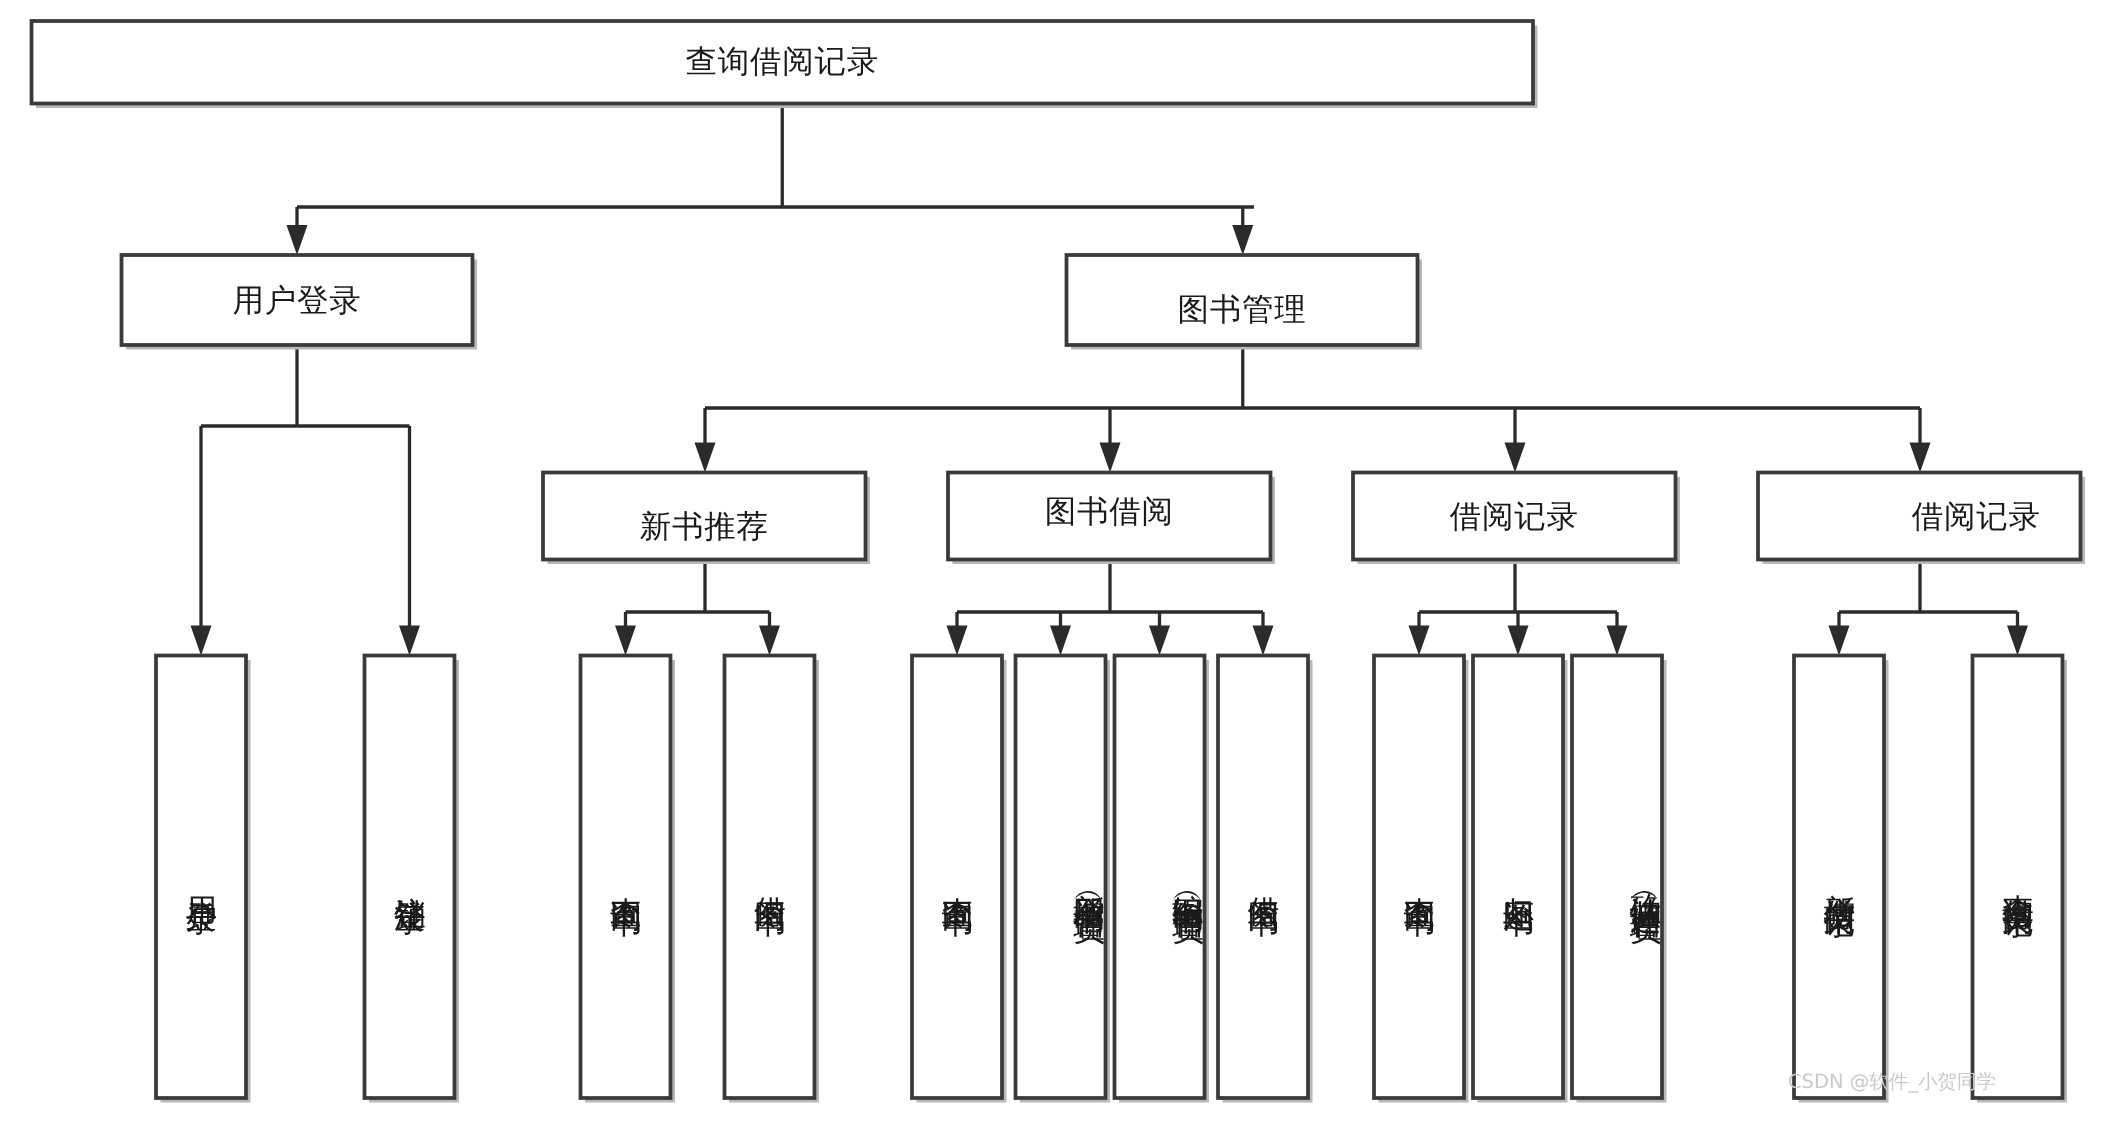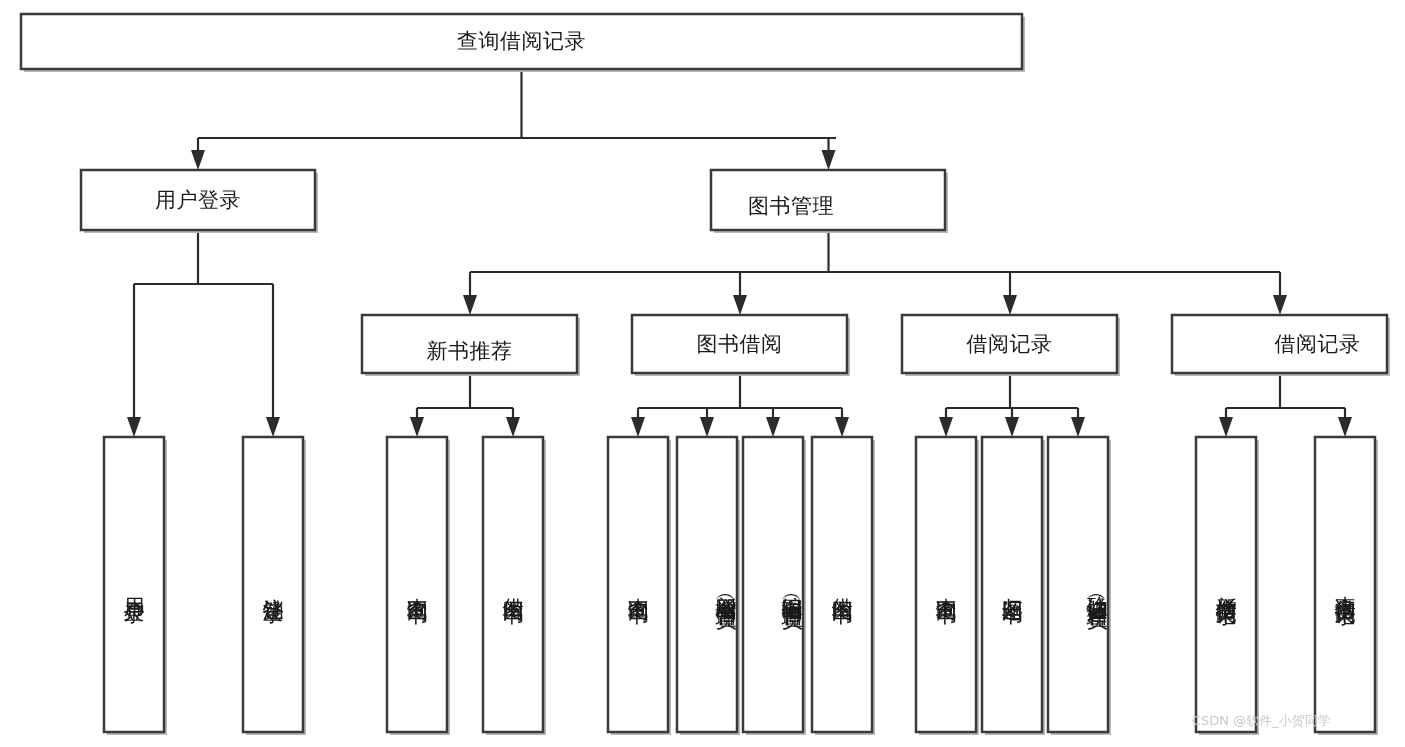--- a/index.html
+++ b/index.html
@@ -211,25 +211,25 @@
       <rect class="node-shadow" x="1318" y="440" width="60" height="295"></rect>
       <rect class="node-box" x="1315" y="437" width="60" height="295"></rect>
 
     </g>
   </svg>
 
   <div class="node-label horizontal" style="left:21px; top:14px; width:1001px; height:55px;">查询借阅记录</div>
 
   <div class="node-label horizontal" style="left:81px; top:170px; width:234px; height:60px;">用户登录</div>
 
-  <div class="node-label horizontal" style="left:674px; top:170px; width:234px; height:73px;">图书管理</div>
+  <div class="node-label horizontal" style="left:711px; top:170px; width:234px; height:73px;">图书管理</div>
 
   <div class="node-label horizontal" style="left:362px; top:315px; width:215px; height:72px;">新书推荐</div>
 
-  <div class="node-label horizontal" style="left:632px; top:315px; width:215px; height:58px;">图书借阅</div>
+  <div class="node-label horizontal" style="left:632px; top:315px; width:215px; height:58px;font-family:Liberation Mono, monospace;">图书借阅</div>
 
   <div class="node-label horizontal" style="left:902px; top:315px; width:215px; height:58px;">借阅记录</div>
 
   <div class="node-label horizontal" style="left:1172px; top:315px; width:215px; height:58px;margin-left:38px;">借阅记录</div>
 
   <div class="node-label vertical mid" style="left:104px; top:437px; width:60px; height:295px;">用户登录</div>
   <div class="node-label vertical mid" style="left:243px; top:437px; width:60px; height:295px;">注销登录</div>
 
   <div class="node-label vertical mid" style="left:387px; top:437px; width:60px; height:295px;">查询图书</div>
   <div class="node-label vertical mid" style="left:483px; top:437px; width:60px; height:295px;">借阅图书</div>

